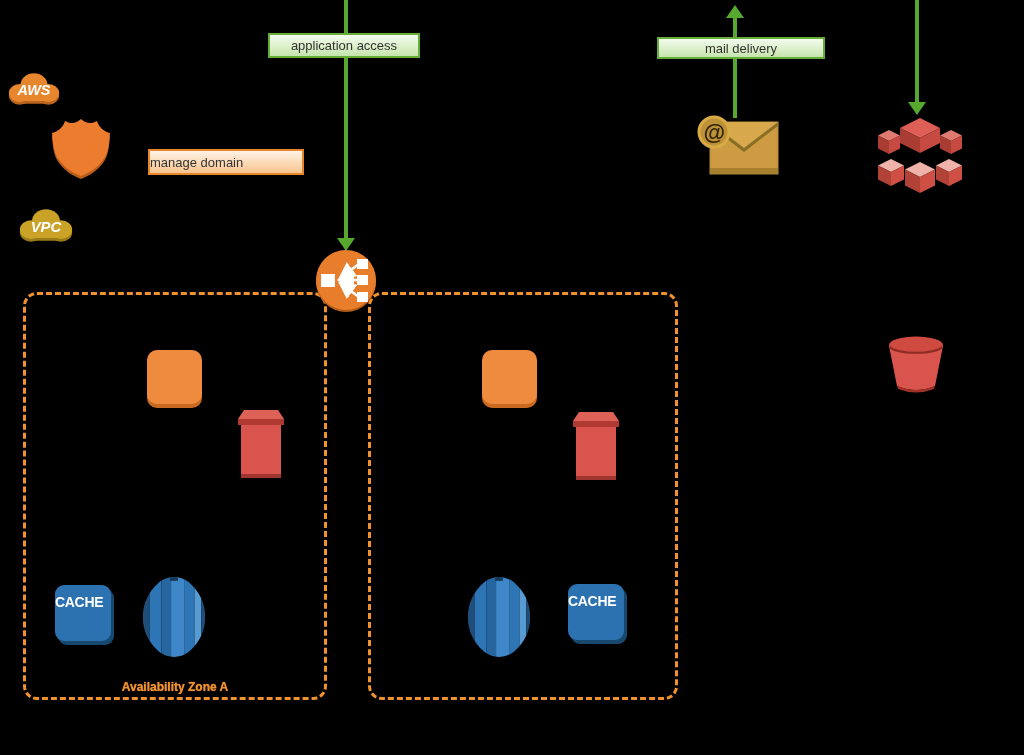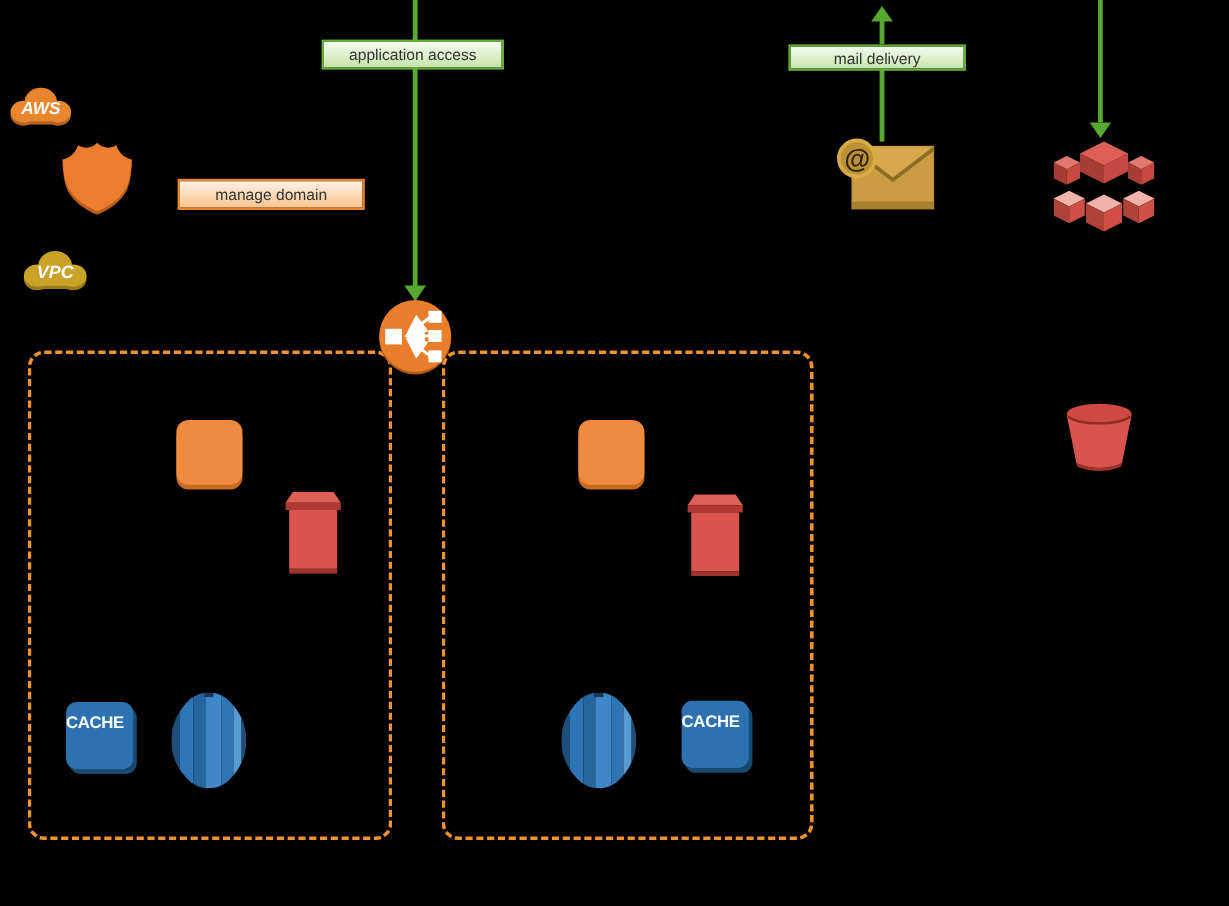--- a/index.html
+++ b/index.html
@@ -6,21 +6,21 @@
   #stage{position:relative;width:1024px;height:755px;background:#000;overflow:hidden;
          font-family:"Liberation Sans",sans-serif;}
   .abs{position:absolute;}
   
   .green-label{
     display:flex;align-items:center;justify-content:center;
     background:linear-gradient(180deg,#f3fbee 0%,#dcf0ca 55%,#c6e4ae 100%);
     border:2px solid #64ad37;color:#333;font-size:13px;z-index:5;box-sizing:border-box;
   }
   .orange-label{
-    display:flex;align-items:center;justify-content:center;
+    display:flex;align-items:center;justify-content:flex-start;
     background:linear-gradient(180deg,#fdf3e7 0%,#fbd9b4 55%,#f8c48e 100%);
     border:2px solid #e8872a;color:#333;font-size:13px;z-index:5;box-sizing:border-box;
   }
   
   .gline{width:4px;background:#56a82f;z-index:2;}
   .ah-down{width:0;height:0;border-left:9px solid transparent;border-right:9px solid transparent;
            border-top:13px solid #56a82f;z-index:2;}
   .ah-up{width:0;height:0;border-left:9px solid transparent;border-right:9px solid transparent;
          border-bottom:13px solid #56a82f;z-index:2;}
   
@@ -108,20 +108,21 @@
       <rect x="43" y="26" width="11" height="10" fill="#fff"></rect>
       <rect x="43" y="43" width="11" height="10" fill="#fff"></rect>
       <line x1="45" y1="15" x2="26" y2="29" stroke="#fff" stroke-width="2.5" marker-end="url(#ah)"></line>
       <line x1="45" y1="31" x2="25" y2="31" stroke="#fff" stroke-width="2.5" marker-end="url(#ah)"></line>
       <line x1="45" y1="48" x2="26" y2="34" stroke="#fff" stroke-width="2.5" marker-end="url(#ah)"></line>
     </svg>
   </div>
 
   <div class="abs az-box" style="left:23px;top:292px;width:304px;height:408px;"></div>
   <div class="abs az-box" style="left:368px;top:292px;width:310px;height:408px;"></div>
+  <div class="abs az-label" style="left:23px;top:680px;width:304px;">Availability Zone A</div>
 
   <div class="abs ec2-box" style="left:147px;top:350px;width:55px;height:54px;"></div>
   <div class="abs ec2-box" style="left:482px;top:350px;width:55px;height:54px;"></div>
 
   <div class="abs icon" style="left:236px;top:406px;width:50px;height:74px;">
     <svg width="50" height="74" viewBox="0 0 50 74">
       <polygon points="8,4 42,4 48,13 2,13" fill="#dd6156"></polygon>
       <rect x="2" y="13" width="46" height="6" fill="#b03a31"></rect>
       <rect x="5" y="19" width="40" height="49" fill="#d9544d"></rect>
       <rect x="5" y="68" width="40" height="4" fill="#9e352e"></rect>
@@ -179,21 +180,21 @@
         <rect x="62" y="0" width="6" height="82" fill="#1f4e79"></rect>
         <rect x="30" y="0" width="8" height="4" fill="#16395c"></rect>
       </g>
     </svg>
   </div>
 
 
   <div class="abs ah-up" style="left:726px;top:5px;"></div>
   <div class="abs gline" style="left:733px;top:17px;height:20px;"></div>
   <div class="abs gline" style="left:733px;top:58px;height:60px;"></div>
-  <div class="abs green-label" style="left:657px;top:37px;width:148px;height:22px;">
+  <div class="abs green-label" style="left:657px;top:37px;width:168px;height:22px;">
     <span>mail delivery</span>
   </div>
 
   <div class="abs icon" style="left:694px;top:108px;width:88px;height:70px;">
     <svg width="88" height="70" viewBox="0 0 88 70">
       <rect x="16" y="14" width="68" height="52" fill="#cd9c42" stroke="#b18934" stroke-width="1"></rect>
       <polygon points="16,14 84,14 50,40" fill="#d8a94c"></polygon>
       <path d="M16,16 L50,42 L84,16" stroke="#8a6d26" stroke-width="3" fill="none"></path>
       <rect x="16" y="60" width="68" height="6" fill="#a8812f"></rect>
       <circle cx="20" cy="24" r="15" fill="#bd9138" stroke="#d9ab44" stroke-width="3"></circle>

